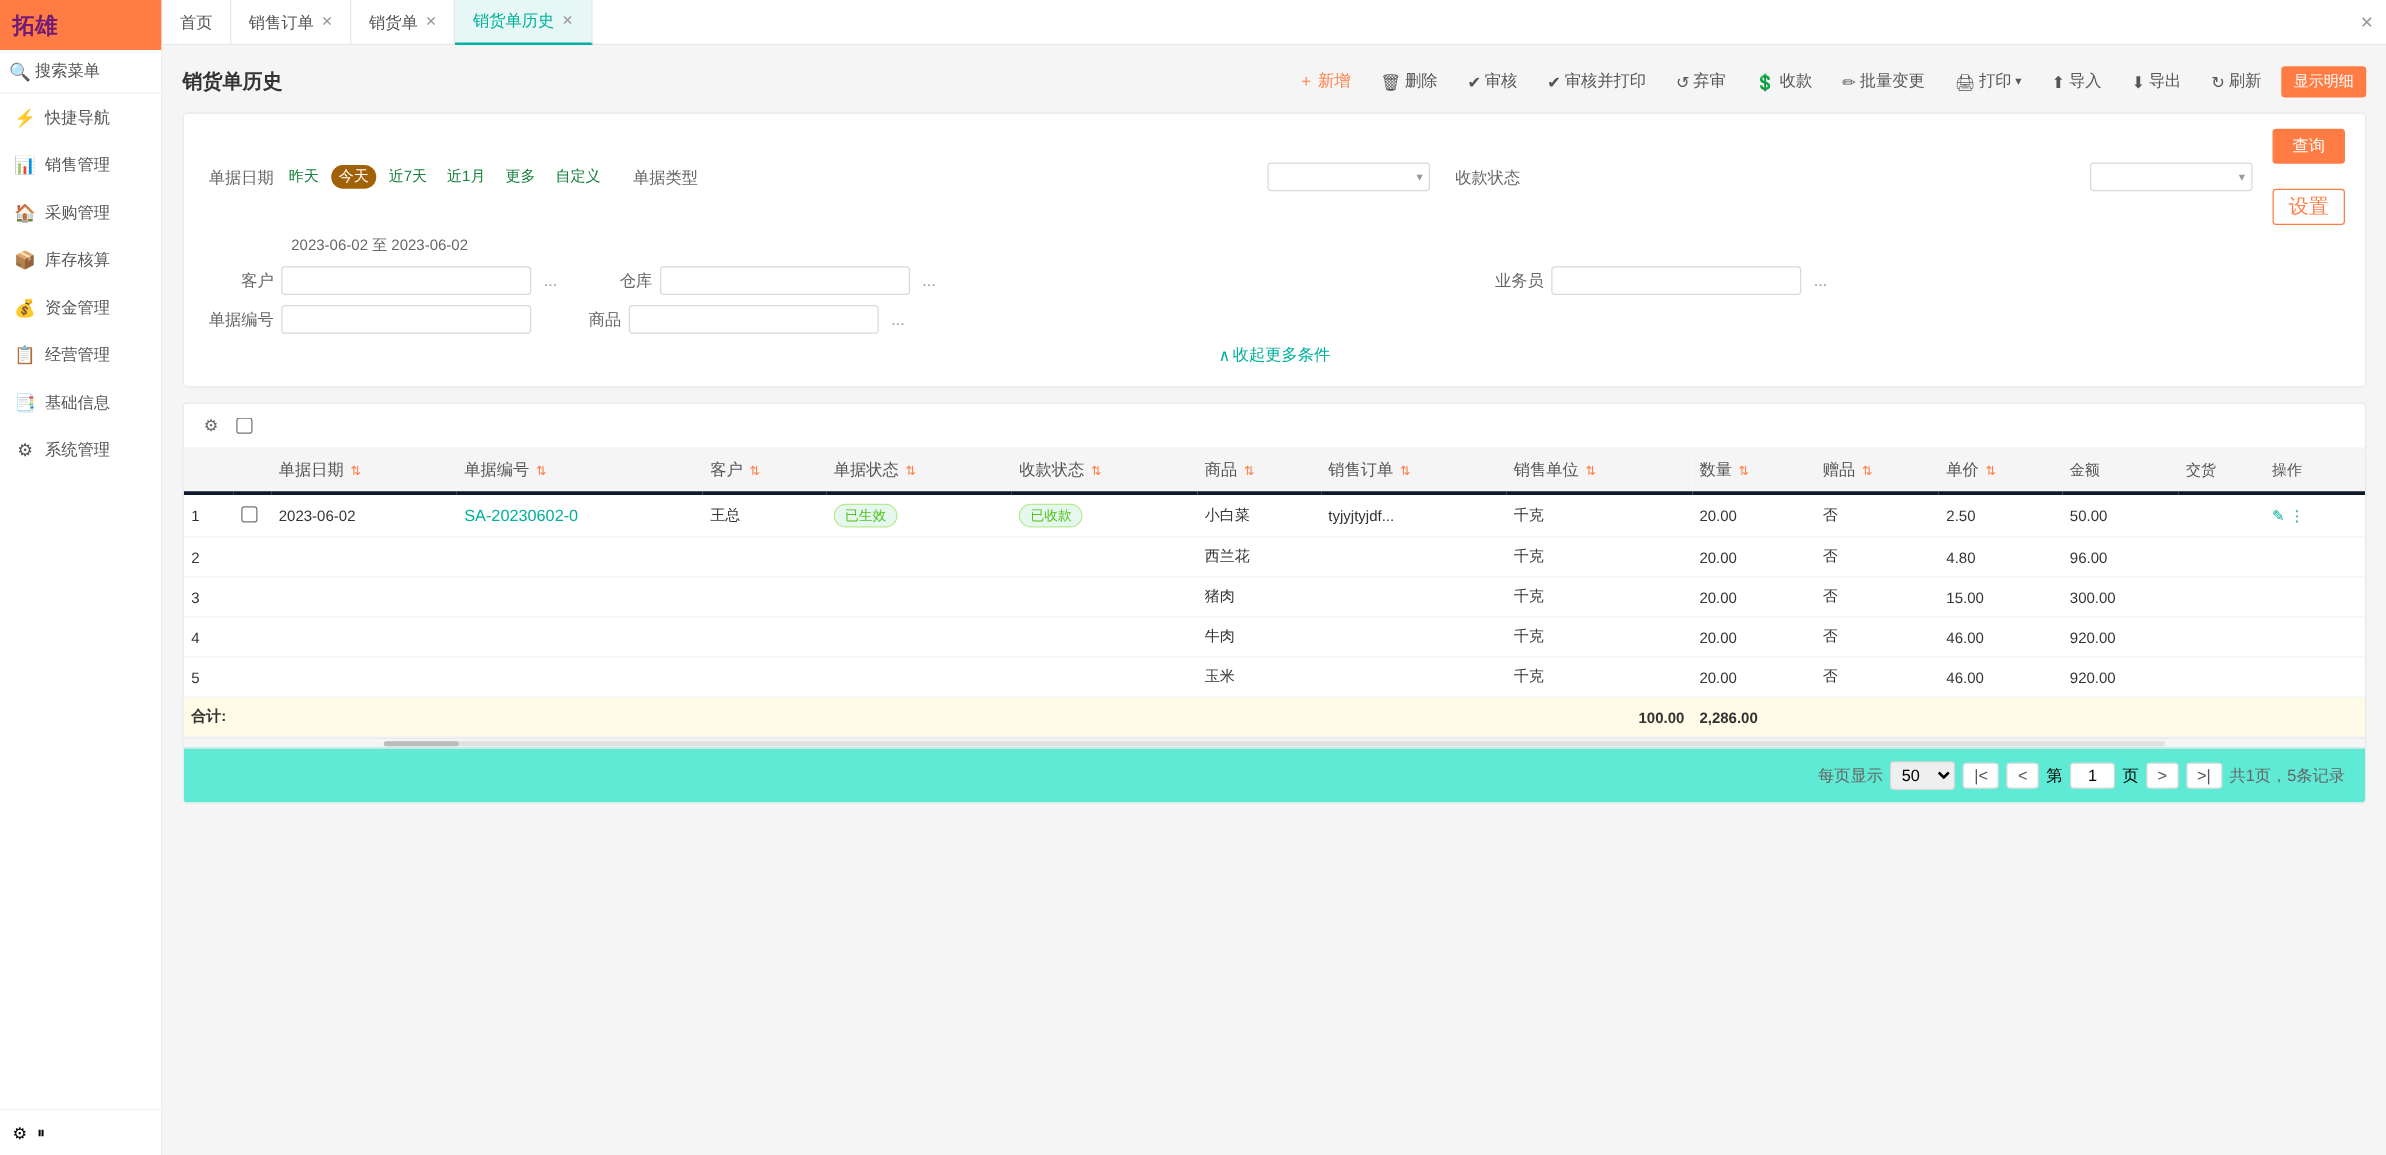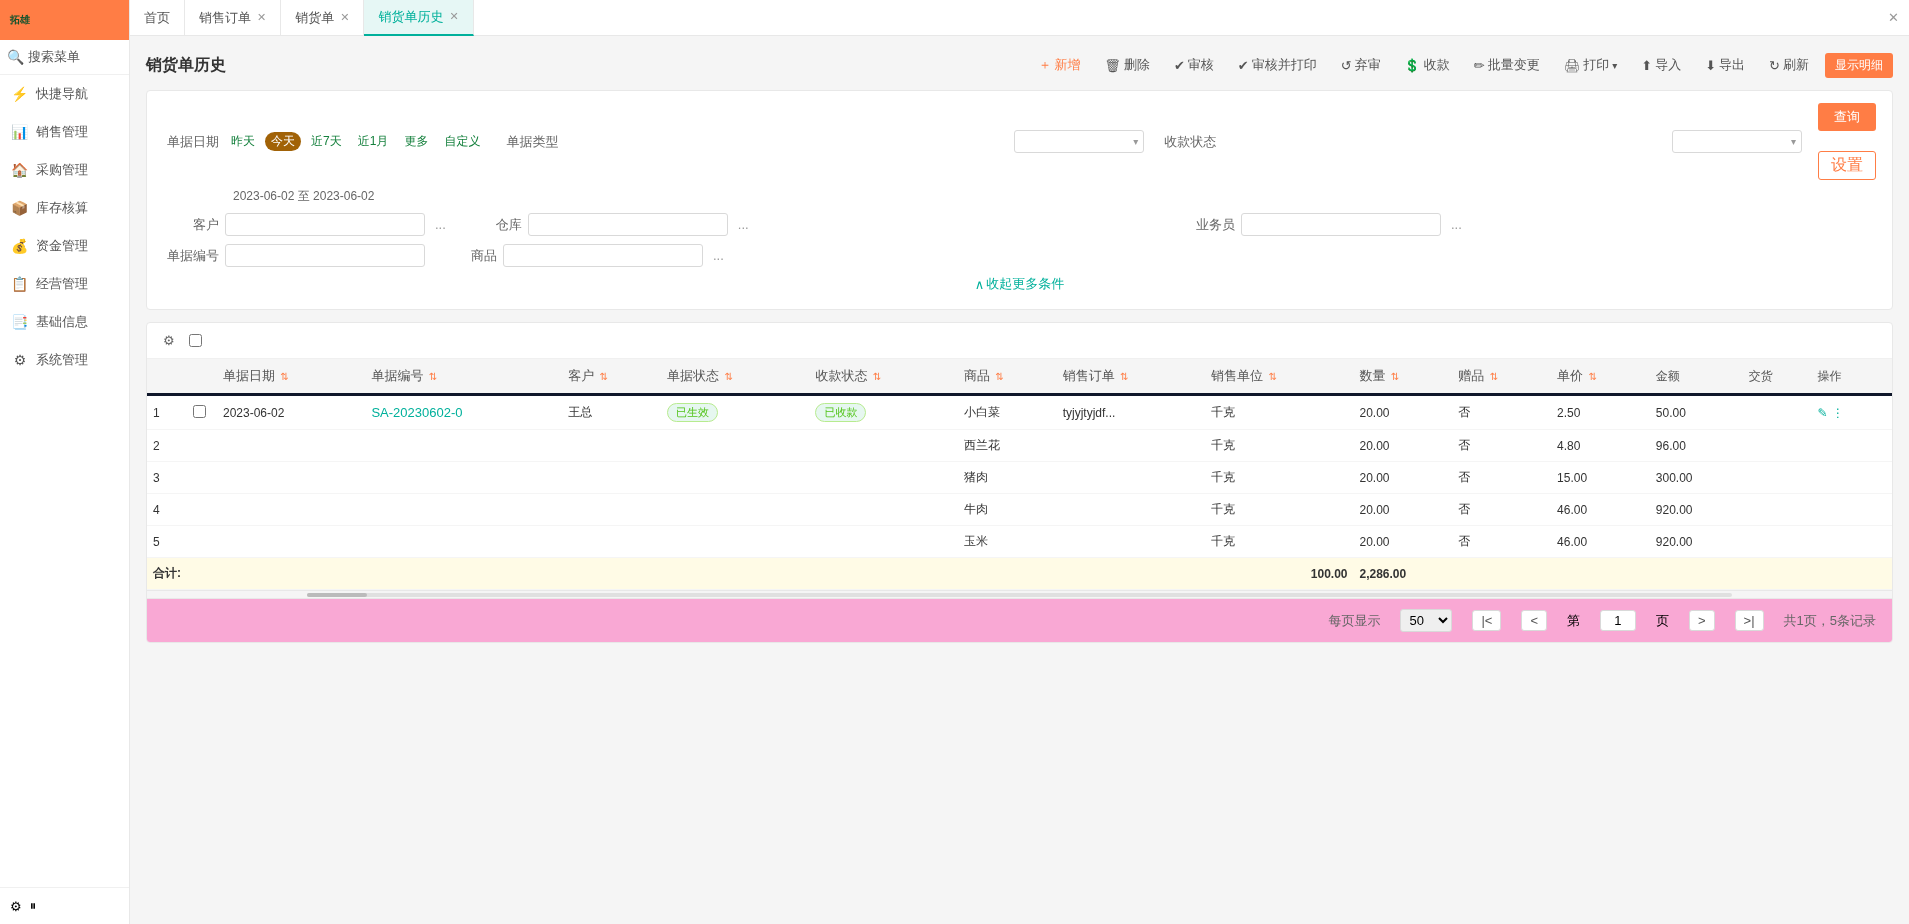--- a/index.html
+++ b/index.html
@@ -1,21 +1,21 @@
 <!DOCTYPE html>
 <html><head>
   <meta charset="utf-8">
   <style>
     * { box-sizing: border-box; margin: 0; padding: 0; font-family: 'Microsoft YaHei', Arial, sans-serif; font-size: 13px; }
     body { display: flex; height: 924px; overflow: hidden; background: #f5f5f5; }
 
     
     .sidebar { width: 130px; background: #fff; border-right: 1px solid #e8e8e8; display: flex; flex-direction: column; height: 100%; }
     .sidebar-logo { height: 40px; background: #ff7d45; display: flex; align-items: center; padding: 0 10px; }
-    .sidebar-logo span { color: #14532d; font-size: 10px; font-weight: bold; }
+    .sidebar-logo span { color: #701a75; font-size: 18px; font-weight: bold; }
     .sidebar-search { padding: 8px; display: flex; align-items: center; gap: 4px; cursor: pointer; color: #555; border-bottom: 1px solid #f0f0f0; }
     .sidebar-item { padding: 10px 12px; display: flex; align-items: center; gap: 8px; cursor: pointer; color: #555; transition: background 0.2s; }
     .sidebar-icon { width: 16px; height: 16px; display: inline-flex; align-items: center; justify-content: center; font-size: 14px; }
     .sidebar-footer { margin-top: auto; padding: 10px; display: flex; align-items: center; gap: 8px; border-top: 1px solid #f0f0f0; }
 
     
     .main { flex: 1; display: flex; flex-direction: column; overflow: hidden; }
 
     
     .tabs-bar { height: 36px; background: #fff; border-bottom: 1px solid #e8e8e8; display: flex; align-items: center; position: relative; }
@@ -67,21 +67,21 @@
     .status-badge { display: inline-block; padding: 1px 8px; border-radius: 10px; font-size: 11px; }
     .status-active { background: #e6f7f0; color: #52c41a; border: 1px solid #b7eb8f; }
     .status-paid { background: #e6f7f0; color: #52c41a; border: 1px solid #b7eb8f; }
     .action-btn { color: #00b09b; cursor: pointer; font-size: 12px; margin-right: 4px; }
 
     
     .summary-row { background: #fffbe6; }
     .summary-row td { font-weight: bold; border-top: 1px solid #e8e8e8; }
 
     
-    .pagination { display: flex; align-items: center; justify-content: flex-end; padding: 10px 16px; gap: 20px; background: #f9a8d4; border-top: 1px solid #e8e8e8; }
+    .pagination { display: flex; align-items: center; justify-content: flex-end; padding: 10px 16px; gap: 6px; background: #5eead4; border-top: 1px solid #e8e8e8; }
     .page-size-label { color: #666; }
     .page-size-select { border: 1px solid #d9d9d9; border-radius: 3px; padding: 2px 4px; }
     .page-btn { border: 1px solid #d9d9d9; background: white; padding: 2px 8px; cursor: pointer; border-radius: 3px; color: #555; }
     .page-input { border: 1px solid #d9d9d9; border-radius: 3px; width: 36px; text-align: center; padding: 2px 4px; }
     .page-info { color: #666; }
 
     
     .scrollbar-area { height: 8px; background: #f5f5f5; border-top: 1px solid #e8e8e8; display: flex; align-items: center; padding: 0 160px 0 160px; }
     .scrollbar-track { flex: 1; height: 4px; background: #e0e0e0; border-radius: 2px; }
     .scrollbar-thumb { width: 60px; height: 4px; background: #bbb; border-radius: 2px; }

